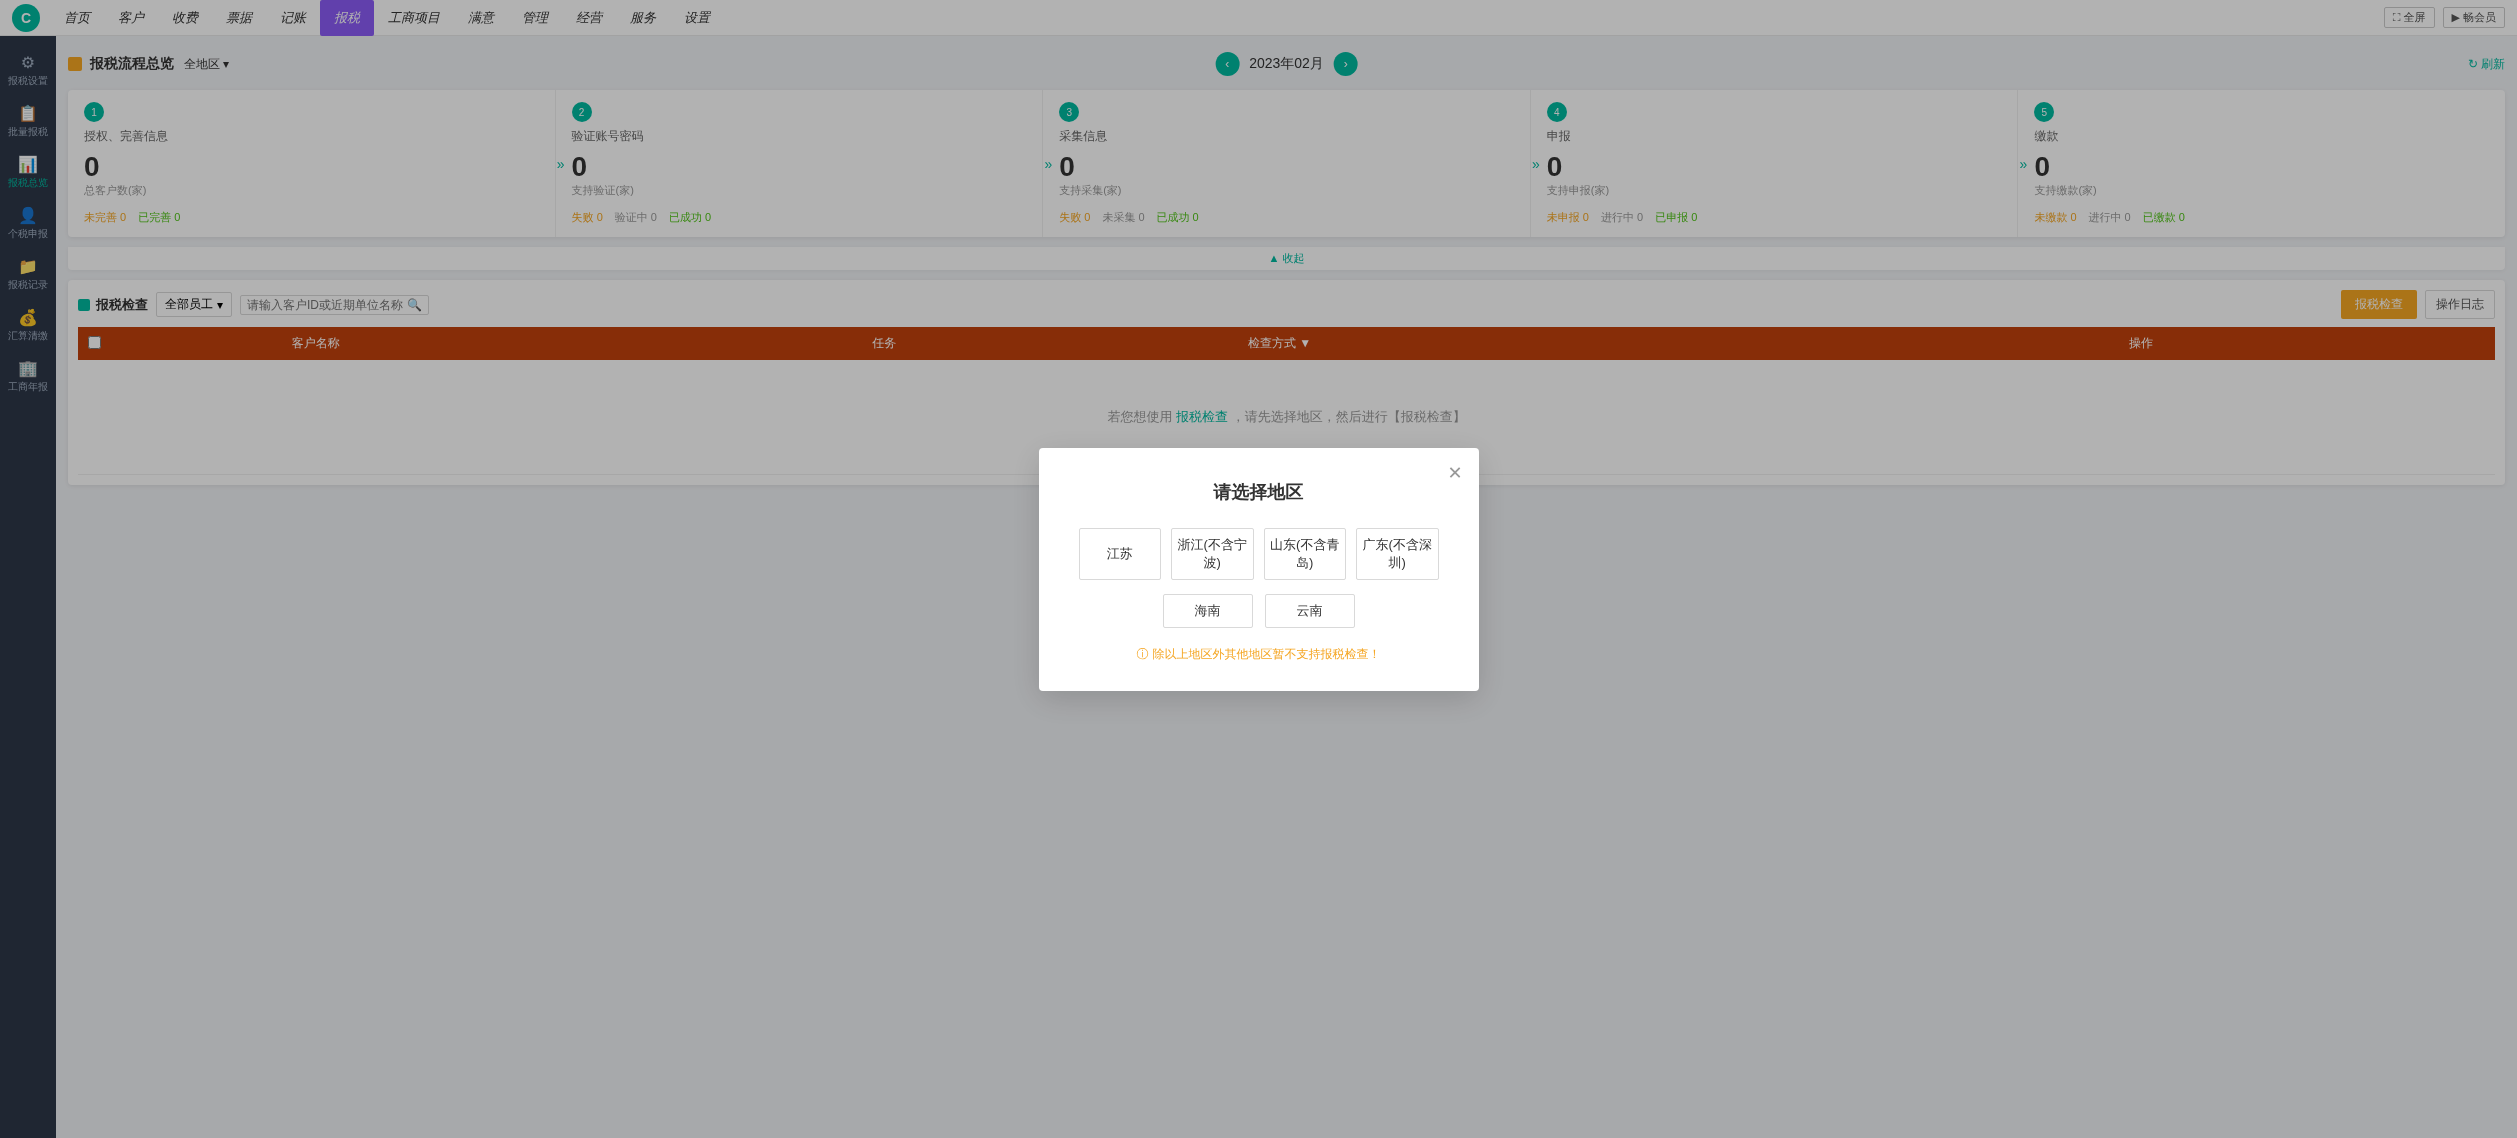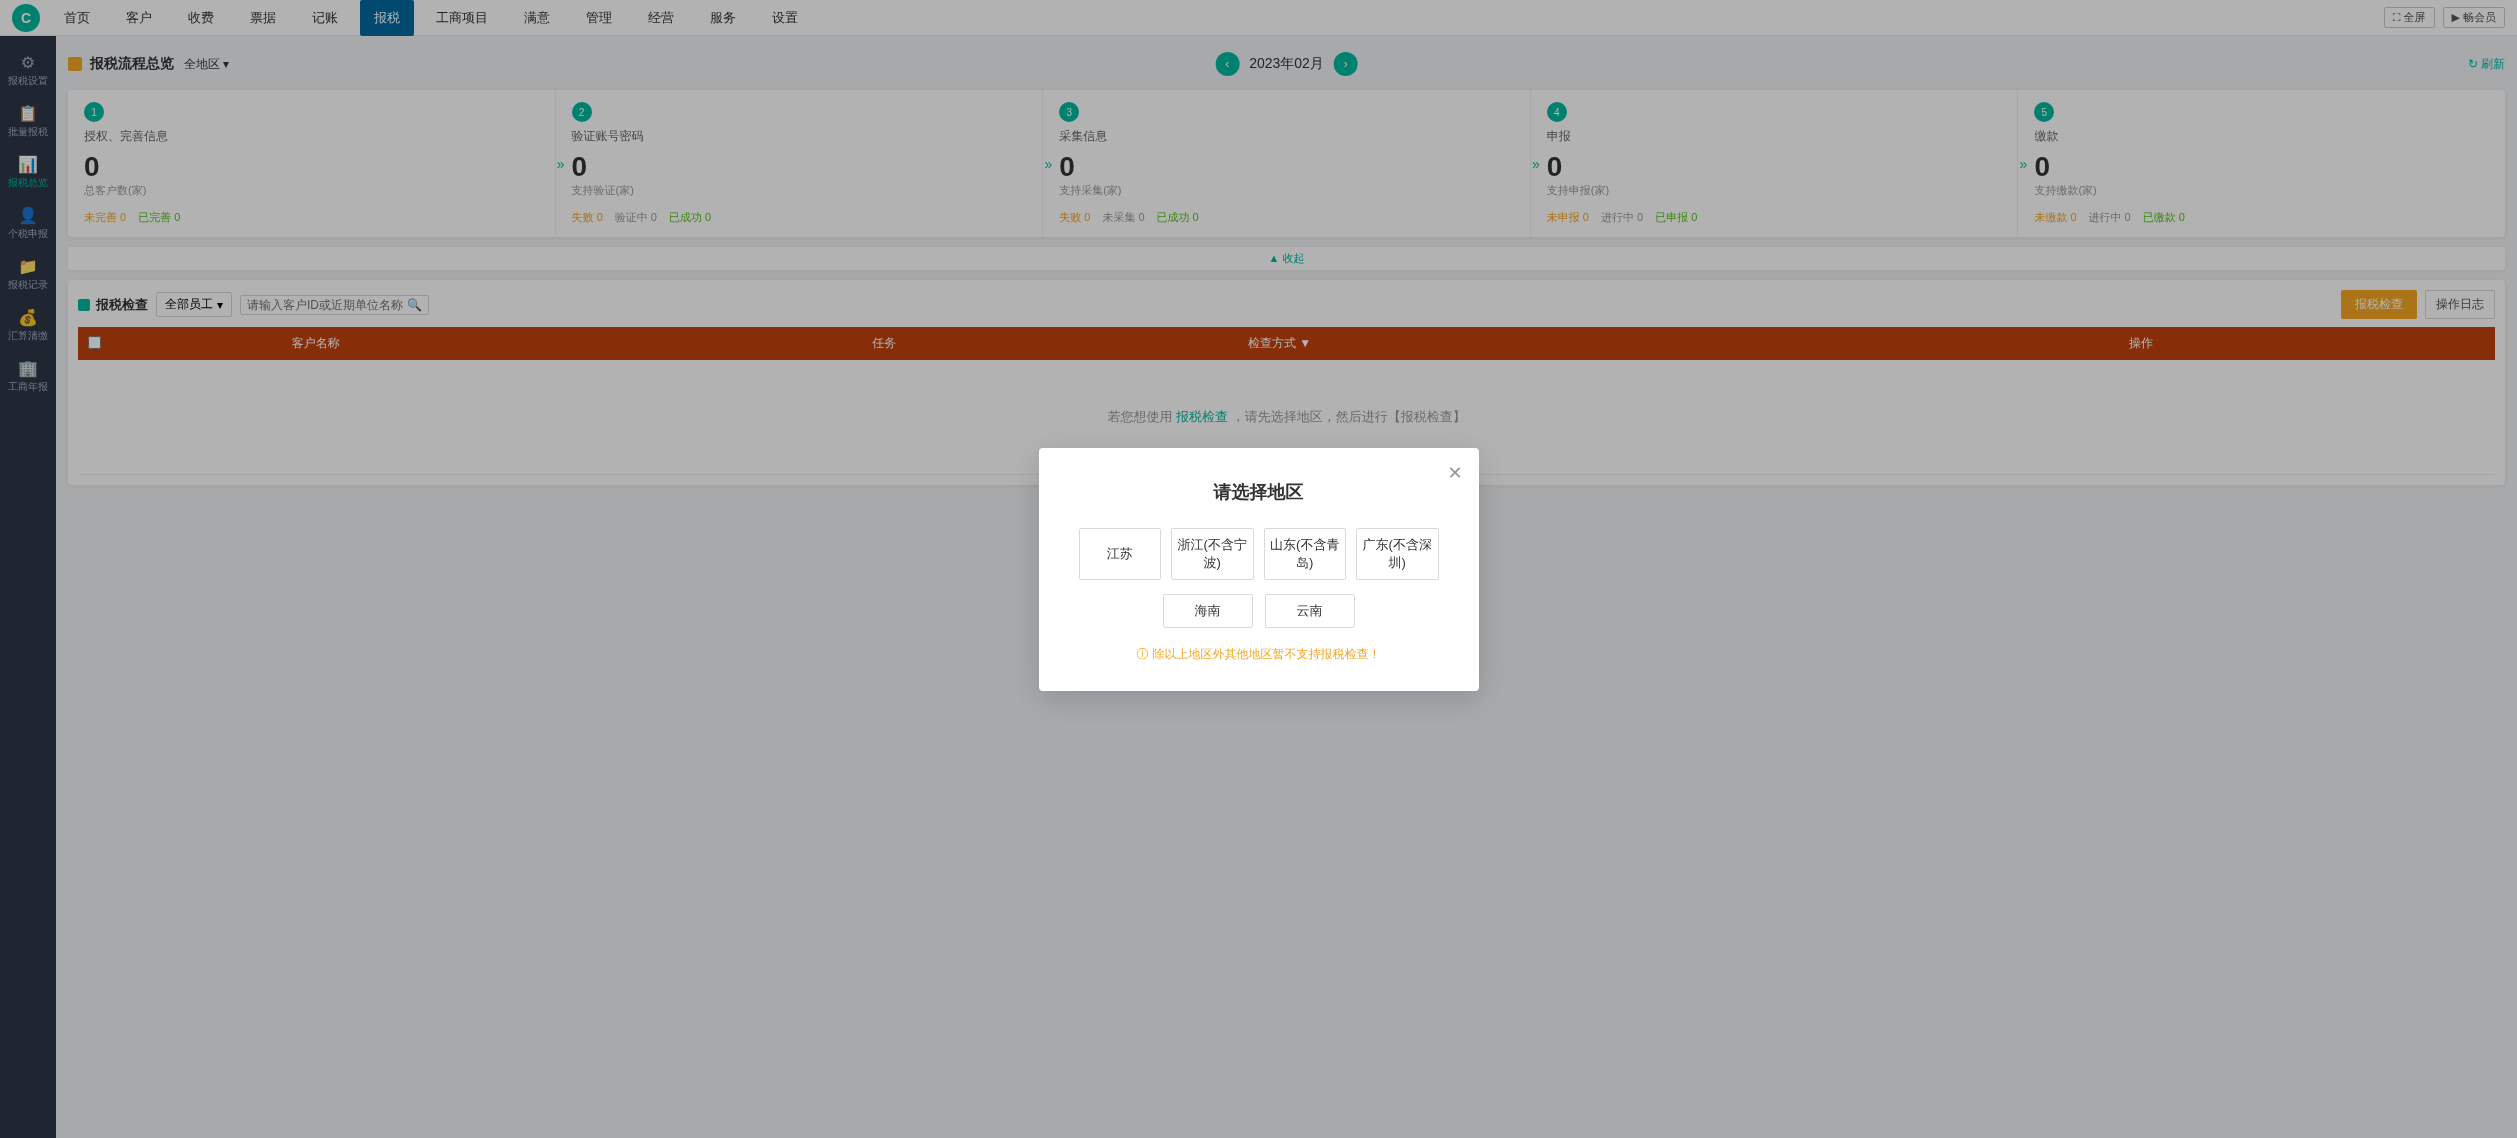--- a/index.html
+++ b/index.html
@@ -18,29 +18,29 @@
     }
     .top-nav .logo {
       width: 28px; height: 28px;
       background: #00b9a0;
       border-radius: 50%;
       display: flex; align-items: center; justify-content: center;
       color: white; font-size: 14px; font-weight: bold;
       margin-right: 10px;
     }
     .top-nav-items {
-      display: flex; gap: 8px; flex: 1;
+      display: flex; gap: 0; flex: 1; font-style: italic;
     }
     .top-nav-item {
       padding: 0 14px; height: 36px;
       display: flex; align-items: center;
       cursor: pointer; color: #333; font-size: 13px;
     }
     .top-nav-item.active {
-      background: #0369a1; color: white; border-radius: 2px;
+      background: #8b5cf6; color: white; border-radius: 2px;
     }
     .top-nav-right {
       display: flex; gap: 8px; align-items: center;
     }
     .btn-fullscreen, .btn-member {
       padding: 2px 8px; border: 1px solid #ccc; border-radius: 2px;
       cursor: pointer; font-size: 11px; color: #555;
       display: flex; align-items: center; gap: 3px;
     }
     .btn-member { background: #fff; }

